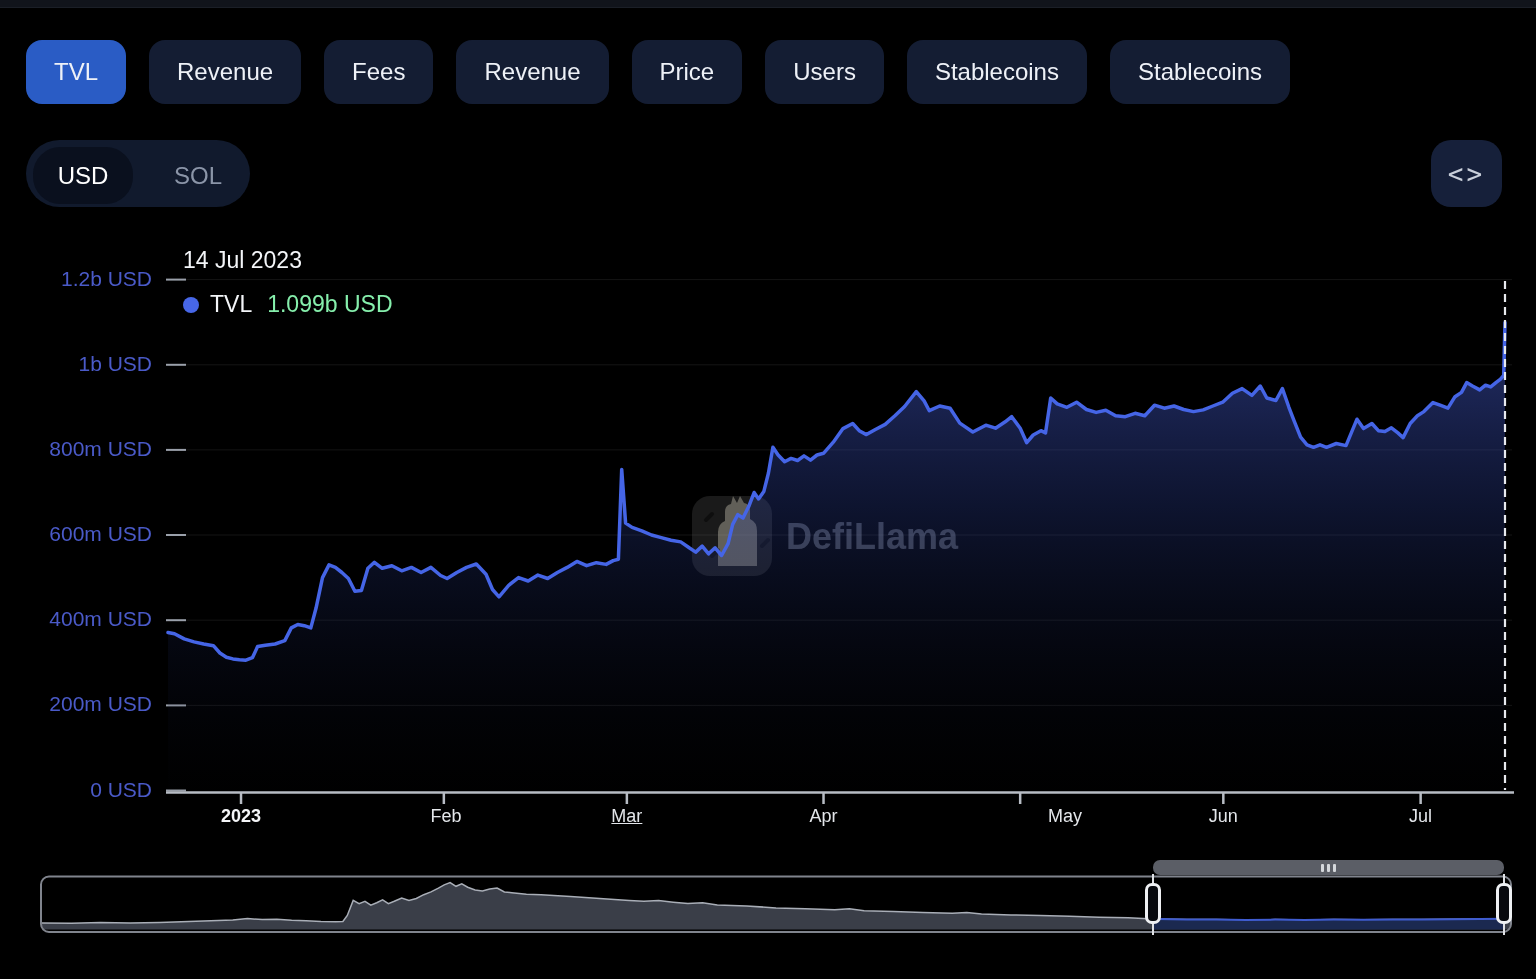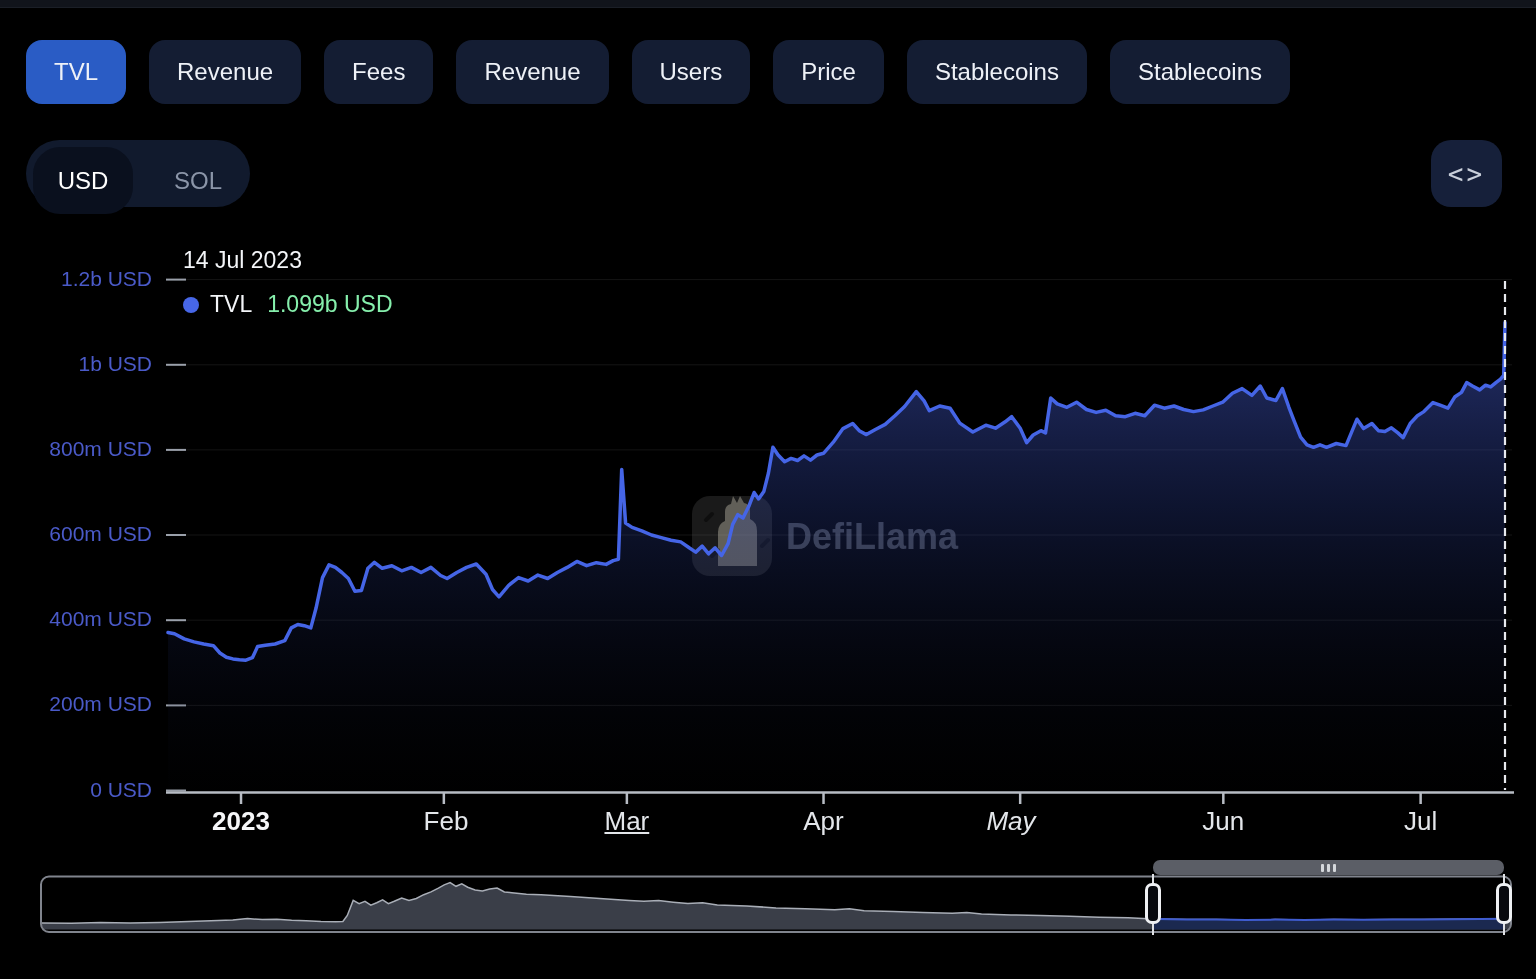--- a/index.html
+++ b/index.html
@@ -8,64 +8,64 @@
   .top-strip{position:absolute;left:0;top:0;width:1536px;height:7px;background:#11141b;border-bottom:1px solid #1b1f27;}
   
   .tabbar{position:absolute;left:26px;top:40px;display:flex;gap:23px;}
   .tab{height:64px;padding:0 28px;border-radius:16px;background:var(--pill-bg,#141d33);
        color:#eef1f7;font-size:24px;font-weight:500;display:flex;align-items:center;
        border:none;cursor:pointer;white-space:nowrap;}
   .tab.active{background:var(--accent,#2a5cc5);}
   
   .toggle{position:absolute;left:26px;top:140px;width:224px;height:67px;border-radius:34px;
           background:var(--toggle-bg,#111a2d);}
-  .seg{position:absolute;top:7px;height:67px;border-radius:27px;display:flex;align-items:center;
+  .seg{position:absolute;top:7px;height:57px;border-radius:27px;display:flex;align-items:center;
        justify-content:center;font-size:24px;cursor:pointer;color:var(--muted,#8b95a8);}
   .seg-usd{left:7px;width:100px;}
   .seg-sol{left:122px;width:100px;}
   .seg.seg-active{background:var(--toggle-active,#0a101e);color:#fff;}
   
   .embed-btn{position:absolute;left:1431px;top:140px;width:71px;height:67px;border-radius:20px;
              background:#16203a;border:none;cursor:pointer;color:#c9cfda;font-size:26px;
              letter-spacing:3px;display:flex;align-items:center;justify-content:center;
              font-family:"DejaVu Sans Mono","Liberation Mono",monospace;}
   
   .tooltip{position:absolute;left:183px;top:247px;z-index:5;pointer-events:none;}
   .tt-date{font-size:23px;color:#f3f5f8;}
   .tt-row{margin-top:17px;display:flex;align-items:center;font-size:23px;}
   .tt-dot{width:16px;height:16px;border-radius:50%;background:var(--dot,#4767e8);margin-right:11px;}
   .tt-name{color:#f3f5f8;}
   .tt-val{color:#86efac;margin-left:15px;}
   
   .ylab{position:absolute;width:160px;text-align:right;right:1384px;left:auto;
         font-size:21px;color:var(--ylab,#4a5ac8);}
   .ylabels .ylab{position:absolute;}
-  .xlab{position:absolute;width:120px;text-align:center;top:806px;font-size:26px;color:#e3e6ea;}
+  .xlab{position:absolute;width:120px;text-align:center;top:806px;font-size:18px;color:#e3e6ea;}
   .xlab.bold{font-weight:bold;color:#f5f6f8;}
   svg{position:absolute;left:0;top:0;}
   
   .brush-bar{position:absolute;height:15px;top:860px;background:#5b5e66;border-radius:7px;
              cursor:grab;display:flex;align-items:center;justify-content:center;gap:3px;z-index:4;}
   .grip-i{width:3px;height:8px;background:#d4d7db;border-radius:1px;}
   .brush-edge{position:absolute;top:874px;width:2px;height:61px;background:#dfe1e5;z-index:3;}
   .brush-handle{position:absolute;top:883px;width:16px;height:41px;border-radius:7px;
                 border:3px solid #eef0f3;background:#07090e;box-sizing:border-box;cursor:ew-resize;z-index:5;}
 </style>
 </head>
 <body>
 
 <div class="top-strip"></div>
 
 <nav class="tabbar">
   <button class="tab active">TVL</button>
   <button class="tab">Revenue</button>
   <button class="tab">Fees</button>
   <button class="tab">Revenue</button>
+  <button class="tab">Price</button>
   <button class="tab">Users</button>
-  <button class="tab">Price</button>
   <button class="tab">Stablecoins</button>
   <button class="tab">Stablecoins</button>
 </nav>
 
 <div class="toggle">
   <div class="seg seg-usd seg-active">USD</div>
   <div class="seg seg-sol">SOL</div>
 </div>
 
 <button class="embed-btn">
@@ -153,21 +153,21 @@
   <div class="ylab" style="top: 436.9px;">800m USD</div>
   <div class="ylab" style="top: 351.75px;">1b USD</div>
   <div class="ylab" style="top: 266.6px;">1.2b USD</div>
 </div>
 
 <div>
   <div class="xlab bold" style="left: 181.016px;">2023</div>
   <div class="xlab" style="left: 386px;">Feb</div>
   <div class="xlab" style="left: 566.864px; text-decoration: underline;">Mar</div>
   <div class="xlab" style="left: 763.519px;">Apr</div>
-  <div class="xlab" style="left: 951px; font-style: italic;">May</div>
+  <div class="xlab" style="left: 1005px;">May</div>
   <div class="xlab" style="left: 1163.32px;">Jun</div>
   <div class="xlab" style="left: 1360.63px;">Jul</div>
 </div>
 
 <div class="brush-bar" id="brush-bar" style="left: 1153.28px; width: 350.852px;">
   <span class="grip-i"></span>
   <span class="grip-i"></span>
   <span class="grip-i"></span>
 </div>
 <div class="brush-edge" id="edge-l" style="left: 1152.28px;"></div>

